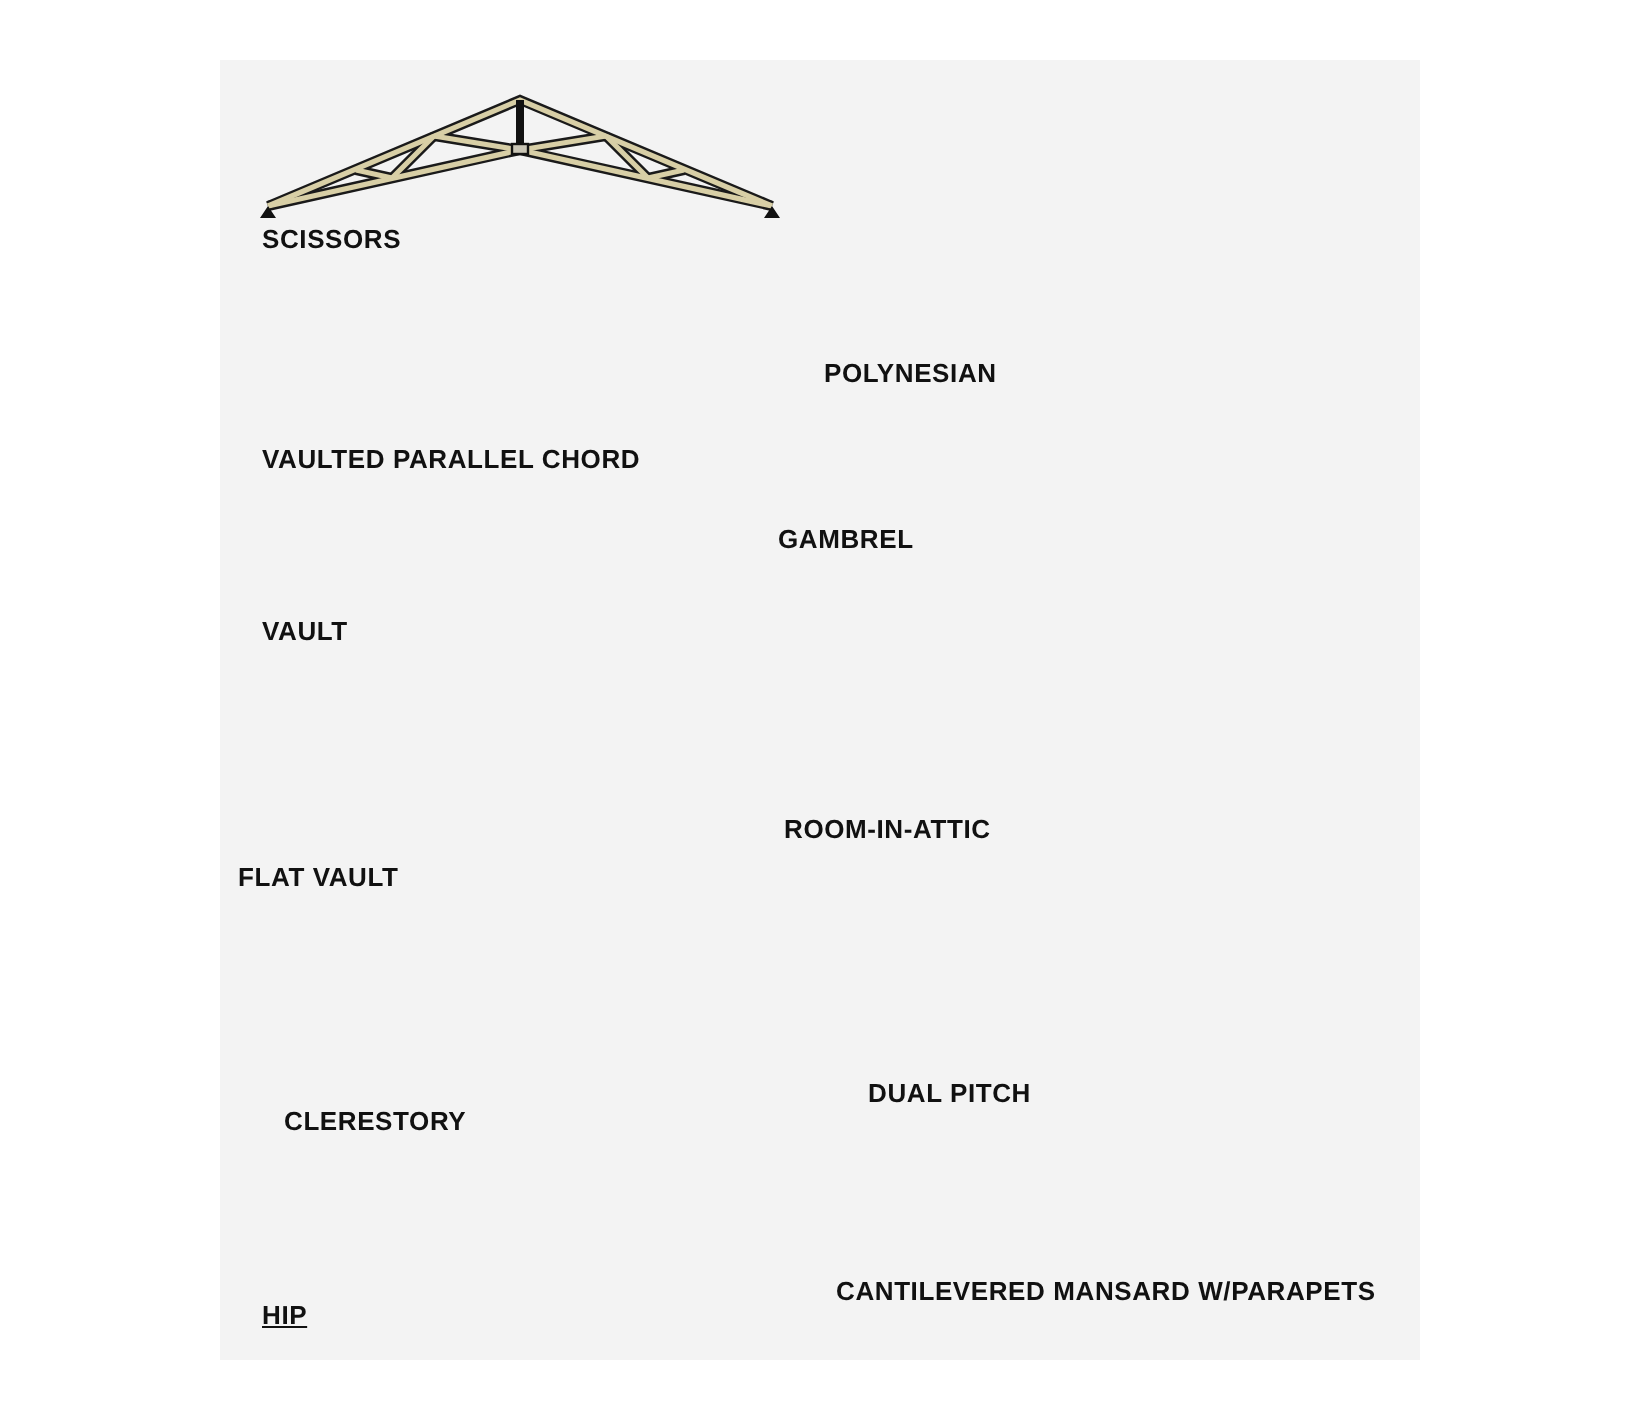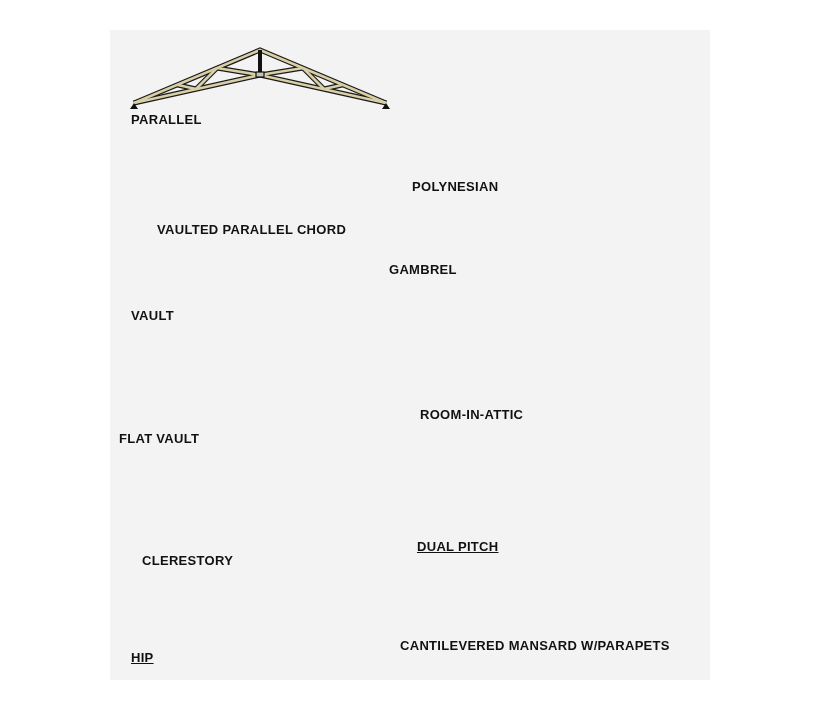--- a/index.html
+++ b/index.html
@@ -363,26 +363,26 @@
       <line x1="318" y1="608" x2="259" y2="638">
     </line></line></line></line></g>
     <line class="st" x1="200" y1="608" x2="200" y2="638">
     <line class="st" x1="259" y1="608" x2="259" y2="638">
     <line class="st" x1="318" y1="608" x2="318" y2="638">
     <path class="sup" d="M134,638 l-4,6 h8z M386,638 l-4,6 h8z">
   </path></line></line></line></line></line></g>
 
 
 
-<div class="label" style="left:131px; top:112px;">PARALLEL</div>
+<div class="label" style="left:131px; top:112px;">SCISSORS</div>
 <div class="label" style="left:412px; top:147px;margin-top:32px;">POLYNESIAN</div>
-<div class="label" style="left:131px; top:222px;margin-left:26px;">VAULTED PARALLEL CHORD</div>
+<div class="label" style="left:131px; top:222px;">VAULTED PARALLEL CHORD</div>
 <div class="label" style="left:389px; top:262px;">GAMBREL</div>
 <div class="label" style="left:131px; top:308px;">VAULT</div>
-<div class="label" style="left:420px; top:407px;">ROOM-IN-ATTIC</div>
+<div class="label" style="left:392px; top:407px;">ROOM-IN-ATTIC</div>
 <div class="label" style="left:119px; top:431px;">FLAT VAULT</div>
-<div class="label" style="left:417px; top:539px;text-decoration:underline;">DUAL PITCH</div>
+<div class="label" style="left:434px; top:539px;">DUAL PITCH</div>
 <div class="label" style="left:130px; top:553px;margin-left:12px;">CLERESTORY</div>
-<div class="label" style="left:400px; top:638px;">CANTILEVERED MANSARD W/PARAPETS</div>
+<div class="label" style="left:418px; top:638px;">CANTILEVERED MANSARD W/PARAPETS</div>
 <div class="label" style="left:131px; top:650px;text-decoration:underline;">HIP</div>
 
 
 
 
 </body></html>

